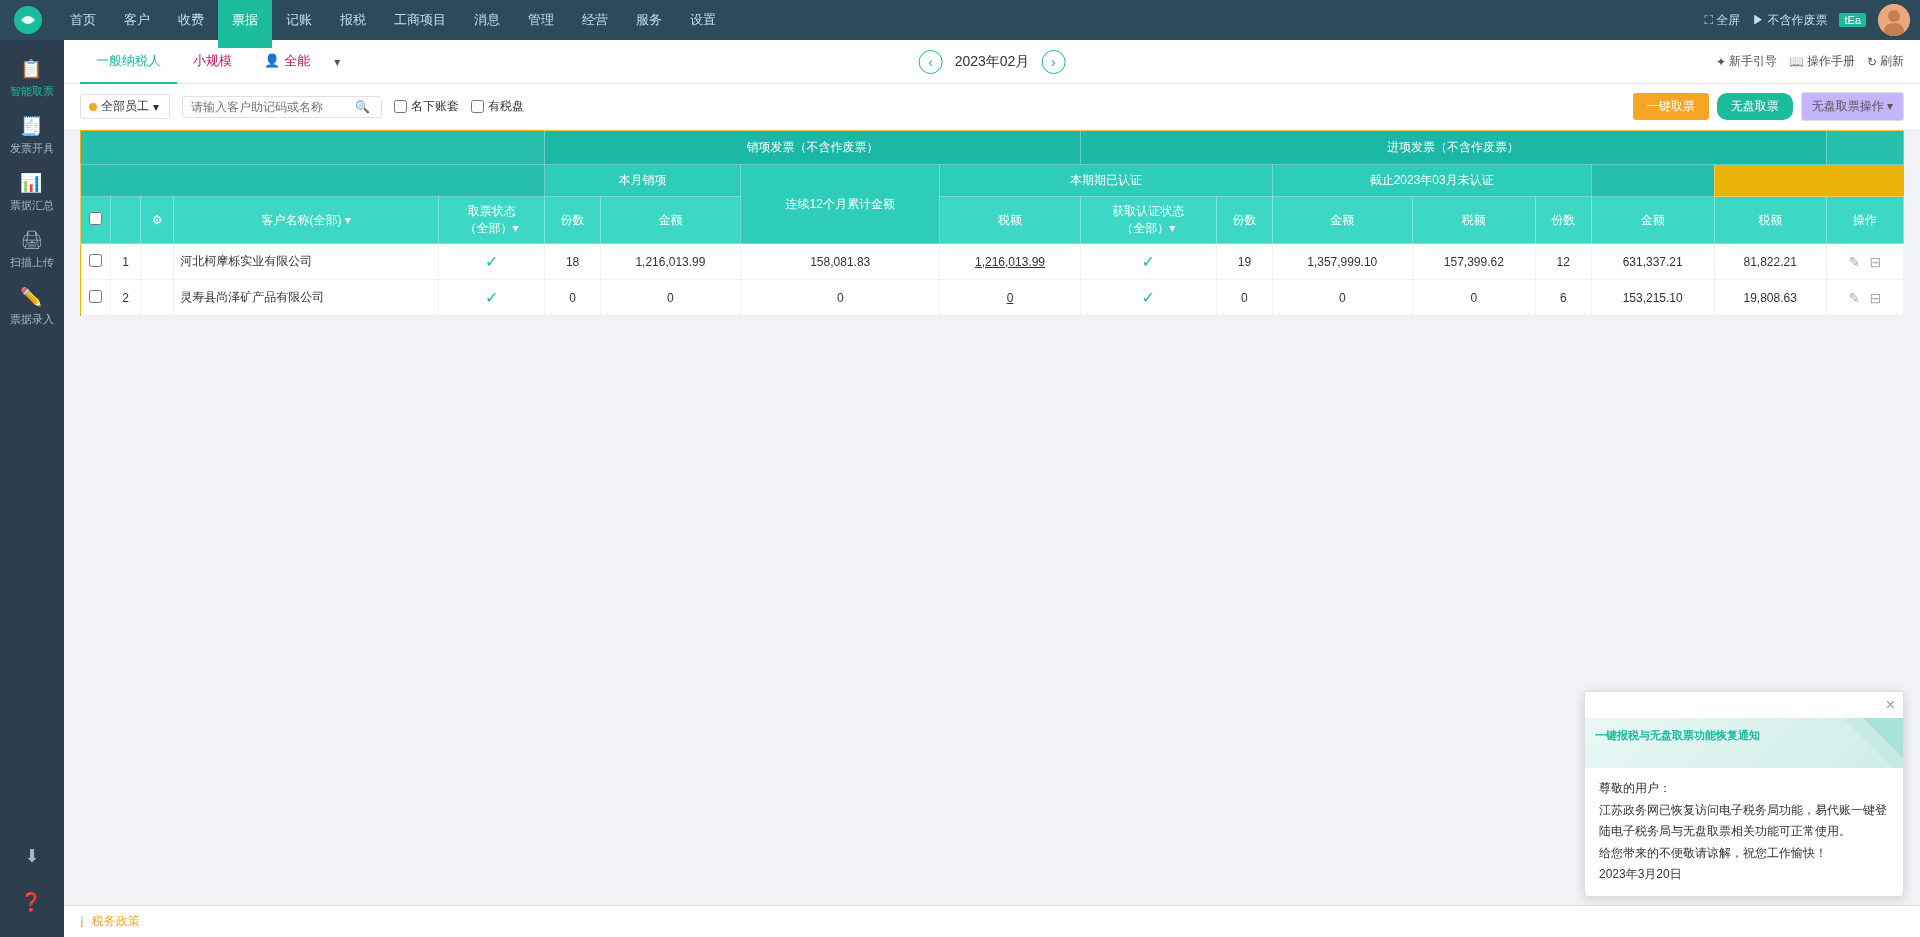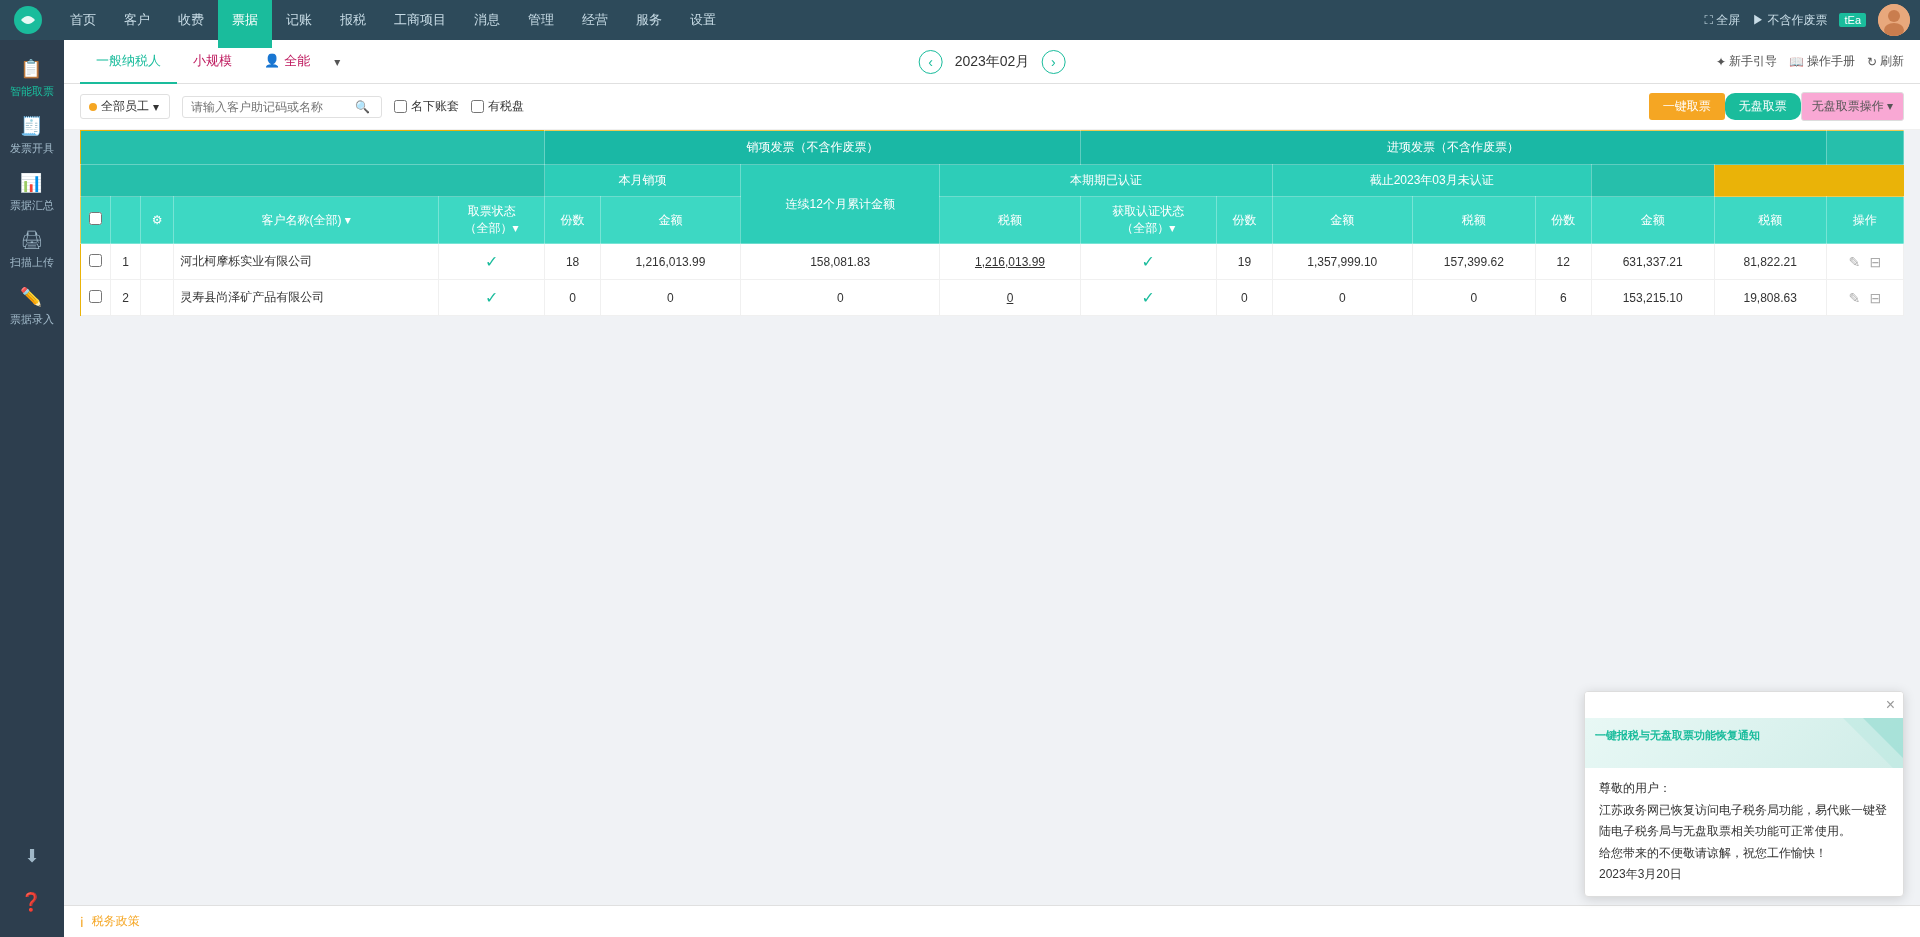--- a/index.html
+++ b/index.html
@@ -181,36 +181,36 @@
       font-size: 12px; color: #999;
       width: 160px;
     }
     .checkbox-wrap {
       display: flex; align-items: center; gap: 4px;
       cursor: pointer; font-size: 12px;
     }
     .checkbox-wrap input[type="checkbox"] { accent-color: #1abc9c; }
     .filter-right {
       margin-left: auto;
-      display: flex; align-items: center; 
+      display: flex; align-items: center; gap: 8px;
     }
     .btn-orange {
       background: #f5a623; color: #fff;
       border: none; border-radius: 3px;
       padding: 5px 14px; cursor: pointer;
       font-size: 12px;
     }
     .btn-teal {
       background: #1abc9c; color: #fff;
       border: none; border-radius: 10px;
       padding: 5px 14px; cursor: pointer;
       font-size: 12px;
     }
     .btn-outline {
-      background: #f9a8d4; color: #555;
+      background: #c4b5fd; color: #555;
       border: 1px solid #ddd; border-radius: 3px;
       padding: 5px 10px; cursor: pointer;
       font-size: 12px;
       display: flex; align-items: center; gap: 4px;
     }
 
     
     .table-wrap {
       padding: 0 16px 16px;
       background: #f0f2f5;

